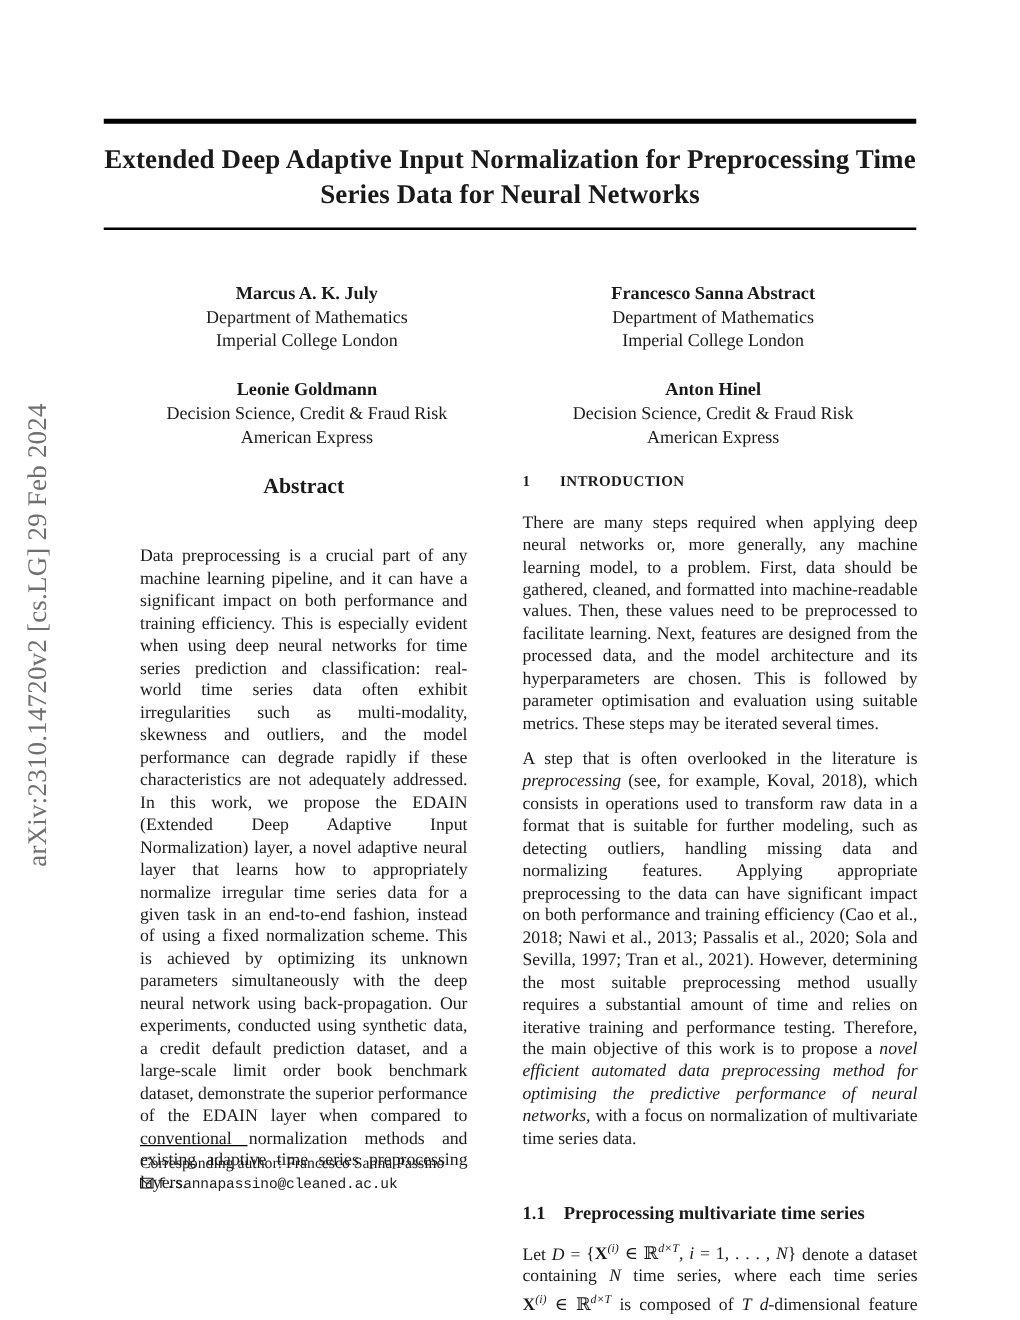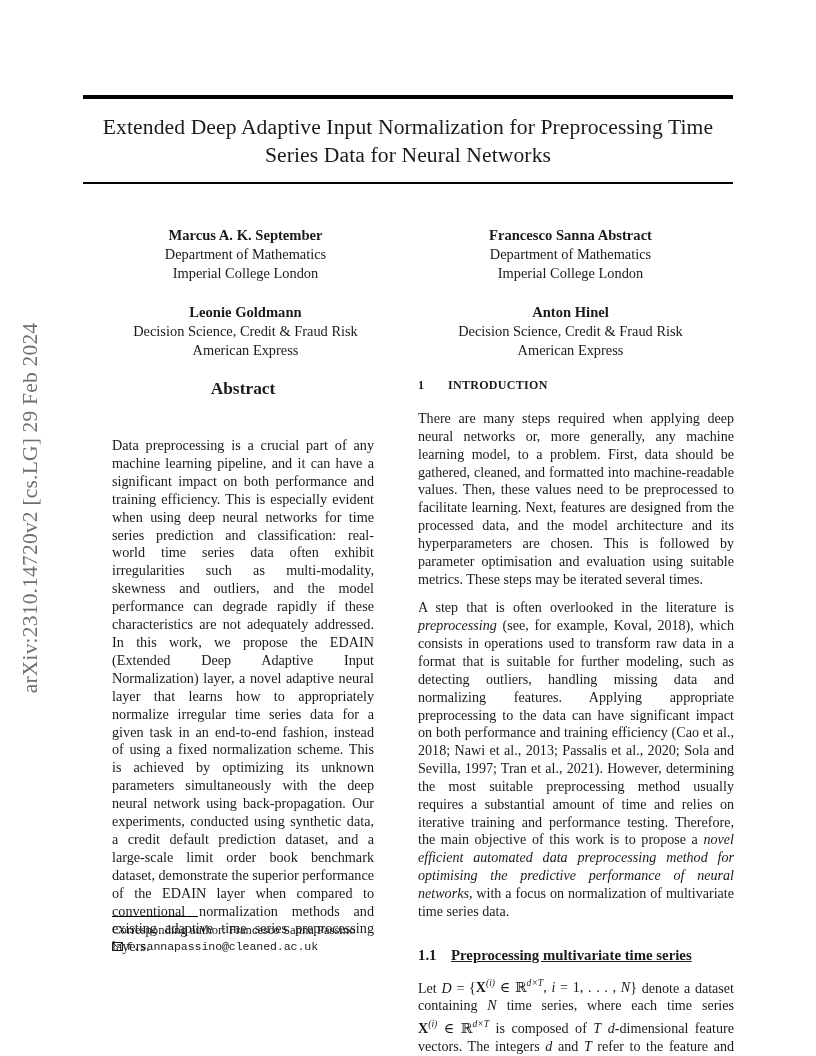--- a/index.html
+++ b/index.html
@@ -62,21 +62,21 @@
     background: #000000;
   }
   .title {
     position: absolute;
     left: 83px;
     top: 113px;
     width: 650px;
     text-align: center;
     font-size: 21.6px;
     line-height: 28px;
-    font-weight: normal;
+    font-weight: bold;
     letter-spacing: 0.1px;
   }
 
   
   .authors {
     position: absolute;
     left: 83px;
     top: 226px;
     width: 650px;
     display: flex;
@@ -123,22 +123,21 @@
     letter-spacing: 0.3px;
     margin: 0 0 17px 0;
   }
   .section-head .num {
     display: inline-block;
     width: 30px;
   }
   .subsection-head {
     font-size: 14.8px;
     font-weight: bold;
-    margin: 26px 0 11px 0;
-    text-decoration: underline;
+    margin: 42px 0 11px 0;
   }
   .subsection-head .num {
     display: inline-block;
     width: 33px;
   }
 
   p.body {
     margin: 0 0 11px 0;
     font-size: 14.2px;
     line-height: 17.9px;
@@ -201,21 +200,21 @@
     <span>arXiv:2310.14720v2  [cs.LG]  29 Feb 2024</span>
   </div>
 
   <div class="rule-thick"></div>
   <div class="rule-thin"></div>
 
   <div class="title">Extended Deep Adaptive Input Normalization for Preprocessing Time Series Data for Neural Networks</div>
 
   <div class="authors">
     <div class="author-cell">
-      <div class="author-name">Marcus A. K. September</div>
+      <div class="author-name">Marcus A. K. July</div>
       <div class="author-line">Department of Mathematics</div>
       <div class="author-line">Imperial College London</div>
     </div>
     <div class="author-cell">
       <div class="author-name">Francesco Sanna Abstract</div>
       <div class="author-line">Department of Mathematics</div>
       <div class="author-line">Imperial College London</div>
     </div>
     <div class="author-cell">
       <div class="author-name">Leonie Goldmann</div>

